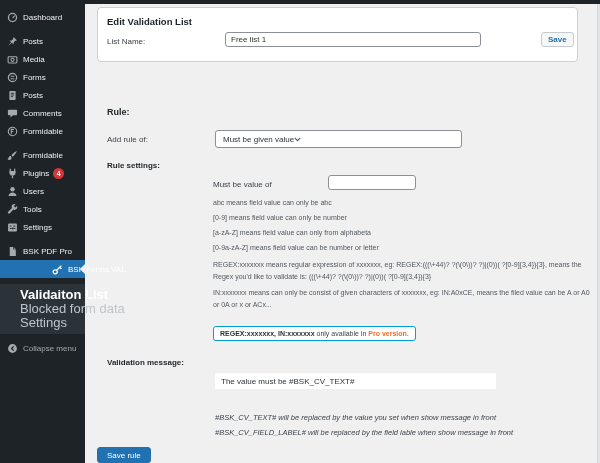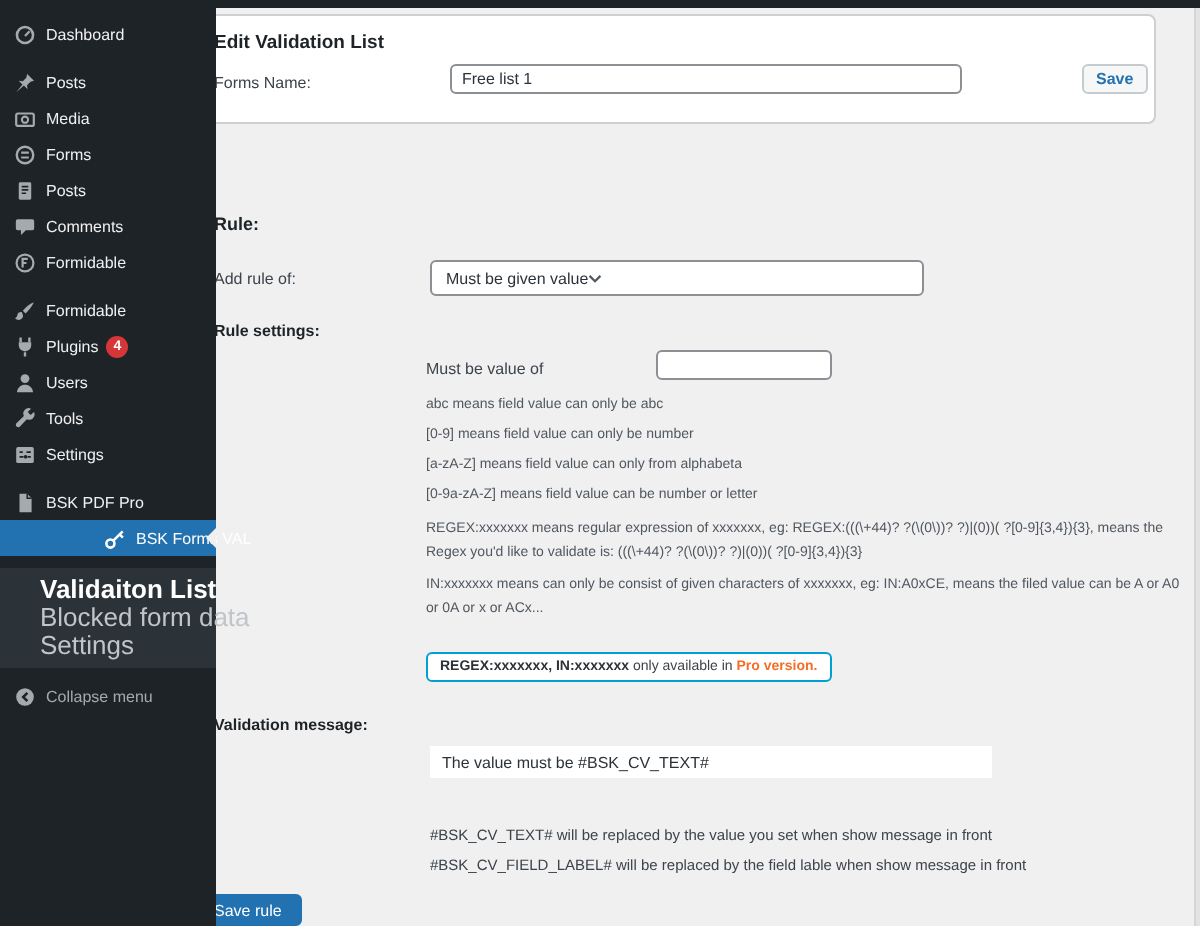--- a/index.html
+++ b/index.html
@@ -6,21 +6,21 @@
   html,body { width:600px; height:463px; }
   body {
     position:relative; overflow:hidden;
     font-family:"Liberation Sans", sans-serif;
     background:#f0f0f1; color:#3c434a;
   }
   
   #topbar { position:absolute; left:0; top:0; width:600px; height:4px; background:#1d2327; z-index:5; }
   
   #sidebar {
-    position:absolute; left:0; top:0; width:108px; height:463px;
+    position:absolute; left:0; top:0; width:85px; height:463px;
     background:#1d2327; padding-top:8px; z-index:4; color:#f0f0f1;
   }
   .menu-group { margin-bottom:6px; }
   .menu-item {
     position:relative; display:flex; align-items:center; height:18px;
     font-size:8px; color:#f0f0f1; cursor:pointer; white-space:nowrap;
   }
   .menu-item .mi-icon {
     width:11px; height:11px; margin:0 5px 0 7px; flex:0 0 11px;
     color:#a7aaad; display:inline-flex; align-items:center; justify-content:center;
@@ -92,21 +92,21 @@
   }
   #pro-note b { color:#2c3338; }
   #pro-note .pro { color:#f56e28; font-weight:bold; }
   #validation-label { left:22px; top:354px; font-weight:600; color:#1d2327; }
   #message-input {
     position:absolute; left:130px; top:369px; width:281px; height:16px;
     border:none; background:#fff; font-size:8px; padding:0 6px;
     color:#2c3338; font-family:inherit;
   }
   #notes-block { position:absolute; left:130px; top:410px; font-size:7.5px; color:#3c434a; }
-  .note-line { line-height:8px; margin-bottom:7px; }
+  .note-line { line-height:8px; margin-bottom:7px;font-style:italic; }
   #save-rule-button {
     position:absolute; left:12px; top:443px; height:16px; padding:0 9px;
     background:#2271b1; border:1px solid #2271b1; border-radius:3px;
     color:#fff; font-size:8px; cursor:pointer; font-family:inherit;
   }
 </style>
 </head>
 <body>
 
 <div id="topbar"></div>
@@ -260,21 +260,21 @@
           <path d="M7.3 3.7L5 6l2.3 2.3" stroke="#1d2327" stroke-width="1.4" fill="none"></path>
         </svg>
       </span>
     <span class="mi-label">Collapse menu</span>
   </div>
 </aside>
 
 <main id="content">
   <div id="card1"></div>
   <h1 id="page-title">Edit Validation List</h1>
-  <span id="list-name-label" class="field-label">Forms Name:</span>
+  <span id="list-name-label" class="field-label">List Name:</span>
   <input id="list-name-input" type="text" value="Free list 1" style="">
   <button id="save-button">Save</button>
 
   <h2 id="rule-heading">Rule:</h2>
   <span id="add-rule-label" class="field-label">Add rule of:</span>
   <div id="rule-type-select">
     <span>Must be given value</span>
     <svg viewBox="0 0 9 6">
         <path d="M1 1l3.5 3.5L8 1" fill="none" stroke="#50575e" stroke-width="1.4"></path>
       </svg>

